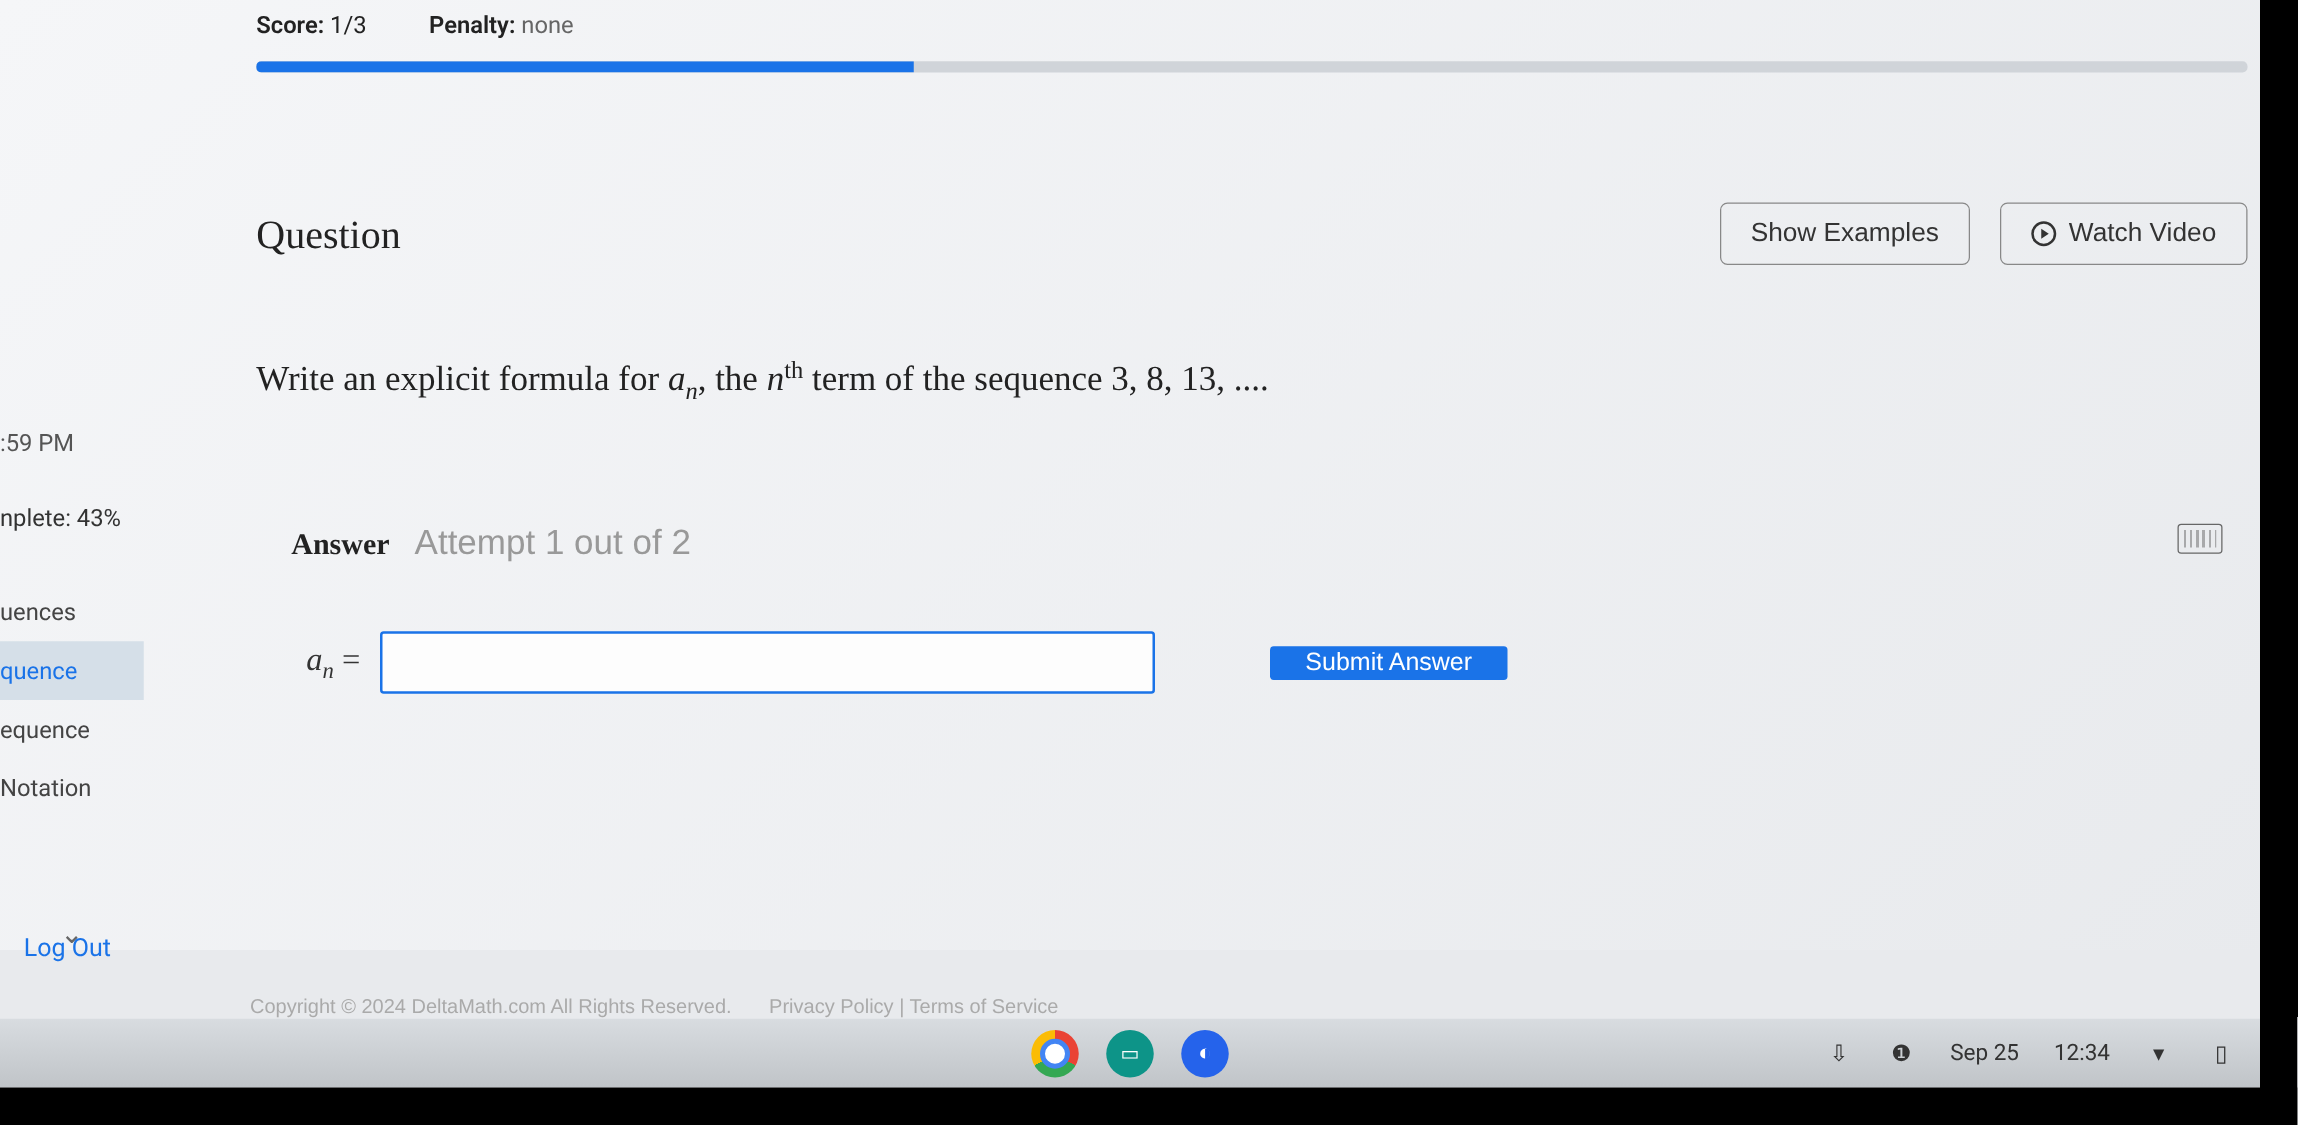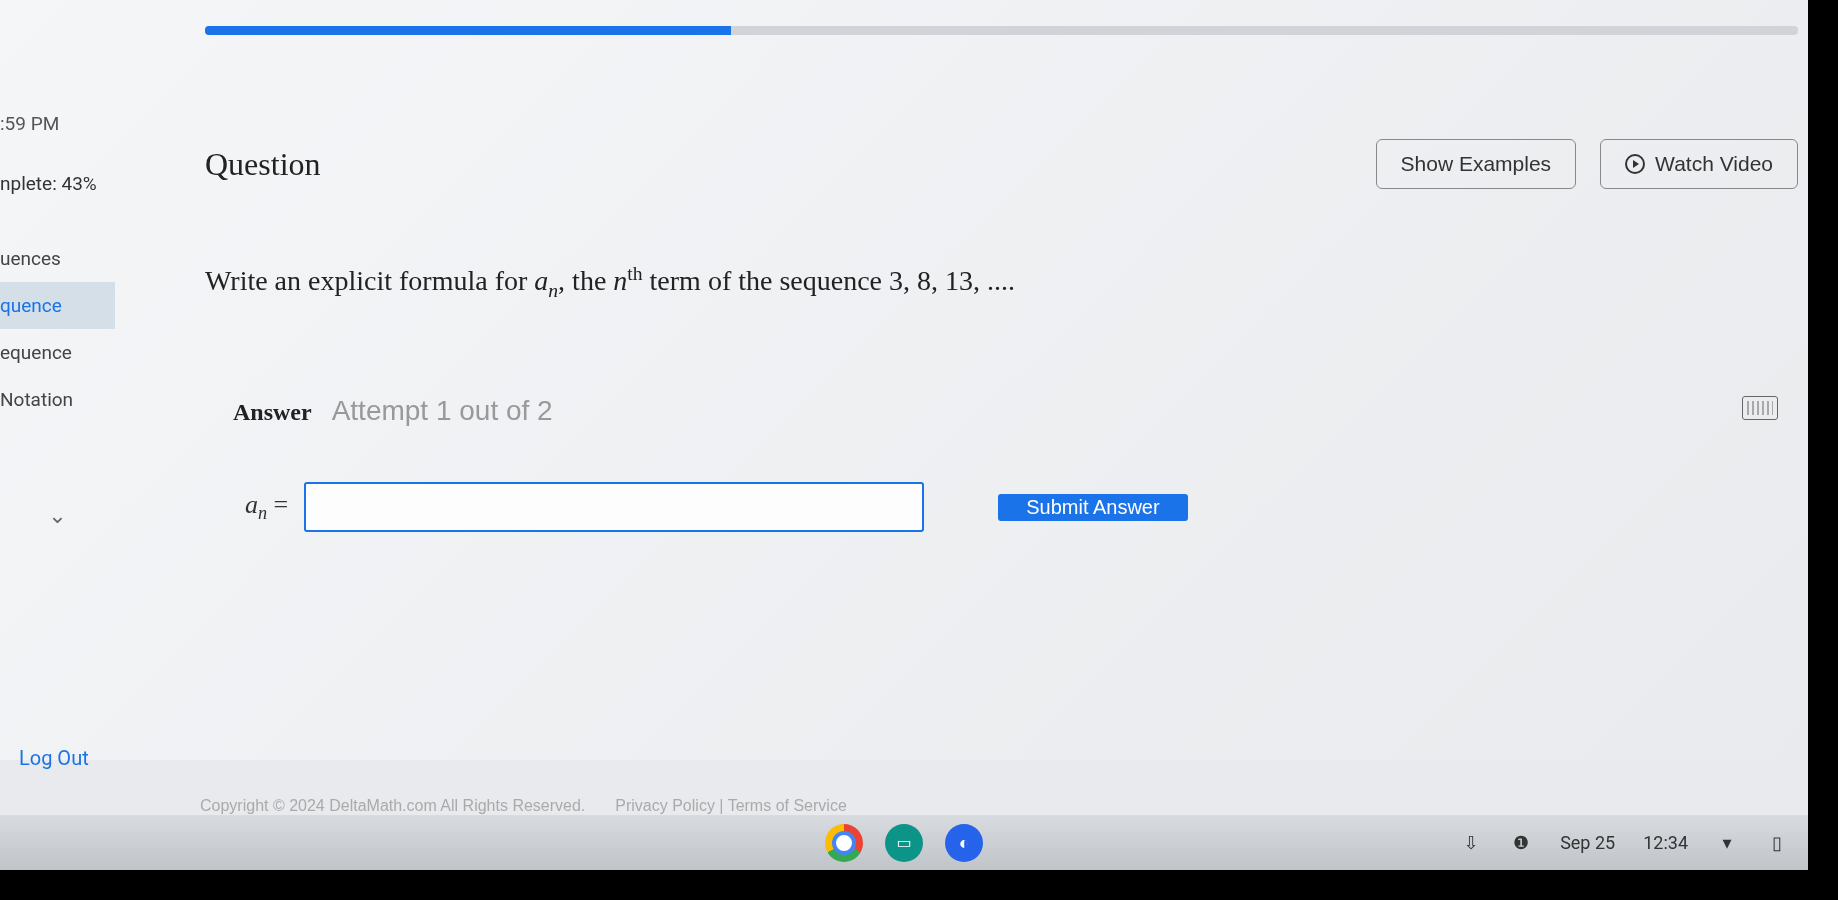--- a/index.html
+++ b/index.html
@@ -17,20 +17,21 @@
   background: linear-gradient(135deg, #f5f6f8 0%, #e8eaed 100%);
 }
 .sidebar {
   width: 115px;
   padding-top: 100px;
   display: flex;
   flex-direction: column;
   font-size: 18px;
   color: #333;
   position: relative;
+  justify-content: flex-end;
 }
 .sidebar-item {
   padding: 12px 4px 12px 0;
   text-align: left;
   cursor: pointer;
   font-size: 19px;
   color: #444;
 }
 .sidebar-item.active {
   background: #d5dfe8;
@@ -186,21 +187,21 @@
   width: 620px;
   height: 50px;
   border: 2px solid #1a73e8;
   border-radius: 3px;
   font-size: 22px;
   padding: 0 12px;
   background: #fdfdfd;
   outline: none;
 }
 .submit-btn {
-  margin-left: 58px;
+  margin-left: 76px;
   background: #1a73e8;
   color: #fff;
   border: none;
   padding: 2px 28px;
   font-size: 20px;
   border-radius: 3px;
   cursor: pointer;
   text-align: center;
 }
 .logout {
@@ -299,20 +300,30 @@
     <div class="sidebar-item complete">nplete: 43%</div>
     <div class="sidebar-item">uences</div>
     <div class="sidebar-item active">quence</div>
     <div class="sidebar-item">equence</div>
     <div class="sidebar-item">Notation</div>
     <div class="sidebar-chevron">⌄</div>
   </div>
 
   <div class="main">
     <div class="top-bar">
+      <div class="score-row">
+        <span>
+          <span class="score-label">Score:</span>
+          <span>1/3</span>
+        </span>
+        <span>
+          <span class="penalty-label">Penalty:</span>
+          <span class="penalty-val">none</span>
+        </span>
+      </div>
       <div class="progress">
         <div class="progress-fill" style="width: 33%;"></div>
       </div>
     </div>
 
     <div class="question-header">
       <div class="question-title">Question</div>
       <div class="header-buttons">
         <button class="btn-outline">
           <span>Show Examples</span>

